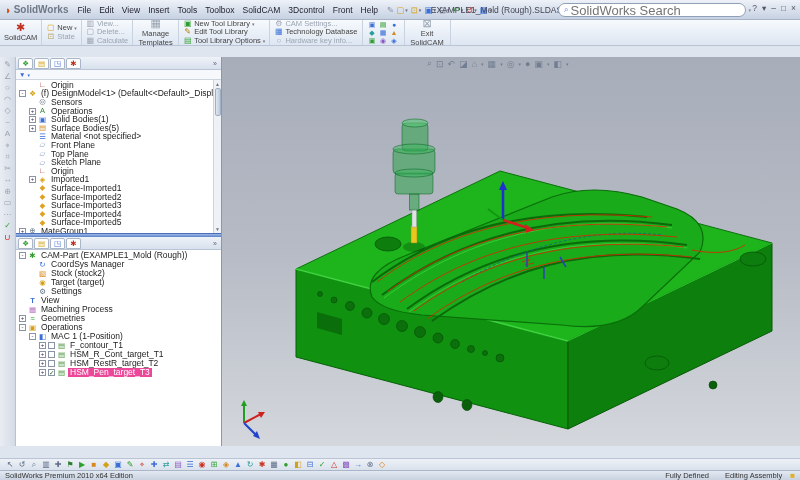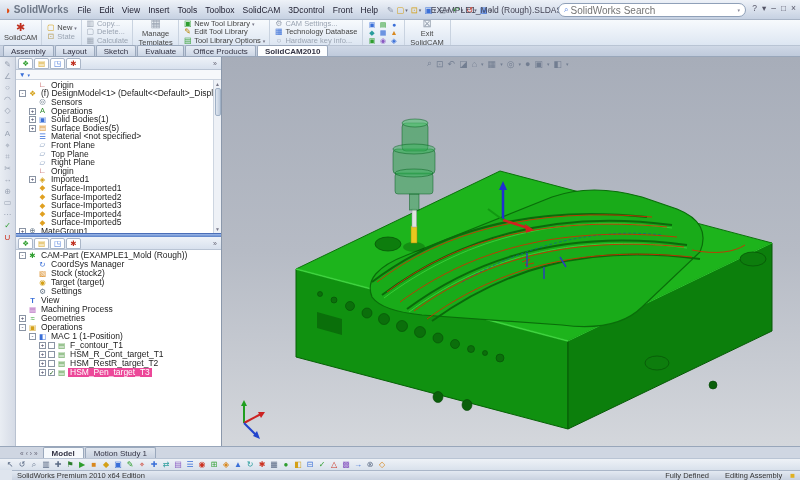--- a/index.html
+++ b/index.html
@@ -11,21 +11,21 @@
 .logo{display:flex;align-items:center;gap:2px;padding:0 5px;font-weight:bold;color:#6e7888;font-size:10px}
 .logo .mark{color:#e04a10;font-size:11px;line-height:10px}
 .menu{display:flex}
 .menu .mi{padding:2px 4px;font-size:8.5px;color:#223}
 .qat{display:flex;align-items:center;margin-left:4px}
 .qat .qi{font-size:8.5px;padding:0 1px;line-height:10px}
 .qat .dd{font-size:5px;color:#667;margin-right:2px}
 .wtitle{position:absolute;left:400px;width:200px;text-align:center;font-size:8.5px;color:#445;pointer-events:none}
 .search{position:absolute;right:54px;top:3px;width:188px;height:14px;background:#fff;border:1px solid #8fa0b8;border-radius:8px;display:flex;align-items:center;padding:0 5px;font-size:8.5px;color:#888;gap:2px}
 .search .sic{color:#3a6fd8;font-size:8px}
-.search input{border:0;outline:0;flex:1;font-size:10px;color:#777;background:transparent;font-family:"Liberation Sans",sans-serif}
+.search input{border:0;outline:0;flex:1;font-size:13px;color:#777;background:transparent;font-family:"Liberation Sans",sans-serif}
 .winbtns{position:absolute;right:3px;top:3px;display:flex;gap:3px;font-size:8.5px;color:#556}
 .winbtns span{padding:0 1px}
 
 
 .ribbon{position:absolute;top:20px;left:0;right:0;height:26px;background:linear-gradient(#f7fafd,#dde6f2);border-bottom:1px solid #b9c4d4;display:flex;align-items:stretch;font-size:7.5px;color:#444}
 .rgroup{display:flex;flex-direction:column;justify-content:center;padding:1px 4px;border-right:1px solid #c9d3e0}
 .rgroup.big{align-items:center;text-align:center;max-width:46px}
 .rbtn{display:flex;align-items:center;gap:2px;white-space:nowrap;line-height:8.2px}
 .rbtn .gi{font-size:8px;width:9px;text-align:center}
 .rbtn .dd{font-size:5px;color:#778}
@@ -67,21 +67,21 @@
 .hud{position:absolute;top:1px;left:205px;display:flex;gap:4px;font-size:9px;color:#3e4f6a;opacity:.5;align-items:center}
 .hud .dd{font-size:5px}
 
 
 .doctabs{position:absolute;top:446px;left:0;right:0;height:12px;background:#cfd6e2;border-top:1px solid #98a6ba;display:flex;align-items:flex-end;font-size:8px;color:#334;padding-left:20px}
 .dnav{display:flex;gap:2px;font-size:6.5px;color:#667;margin-right:5px;align-items:center;padding-bottom:1px}
 .dtab{padding:1px 8px 0;border:1px solid #9aa8bc;border-bottom:0;background:linear-gradient(#dfe5ee,#c9d2e0);margin-right:1px;border-radius:2px 2px 0 0;line-height:9.5px}
 .dtab.active{background:#f6f9fc;font-weight:bold}
 .lowbar{position:absolute;top:458px;left:0;right:0;height:12px;background:linear-gradient(#eef2f7,#d9e1ec);border-top:1px solid #b9c4d4;display:flex;align-items:center;padding-left:4px;font-size:8px}
 .lowbar .li{width:12px;text-align:center;line-height:11px}
-.statusbar{position:absolute;top:470px;left:12px;right:0;height:10px;background:linear-gradient(#e3e9f2,#c9d2e0);border-top:1px solid #aab6c8;font-size:7.5px;color:#333;display:flex;align-items:center;padding:0 5px}
+.statusbar{position:absolute;top:470px;left:0;right:0;height:10px;background:linear-gradient(#e3e9f2,#c9d2e0);border-top:1px solid #aab6c8;font-size:7.5px;color:#333;display:flex;align-items:center;padding:0 5px}
 .statusbar .sr{margin-left:auto;display:flex;gap:16px;margin-right:8px}
 .note{color:#e0b020;font-size:8px}
 </style>
 </head>
 <body>
 
 <div class="app">
 
   <div class="titlebar">
     <div class="logo">
@@ -144,21 +144,21 @@
           <span class="dd">▾</span>
         </div>
         <div class="rbtn dis">
           <span class="gi" style="color: rgb(184, 160, 96);">⊡</span>
           <span>State</span>
         </div>
       </div>
       <div class="rgroup">
         <div class="rbtn dis">
           <span class="gi" style="color: rgb(154, 164, 178);">▥</span>
-          <span>Copy...</span>
+          <span>View...</span>
         </div>
         <div class="rbtn dis">
           <span class="gi" style="color: rgb(154, 164, 178);">▢</span>
           <span>Delete...</span>
         </div>
         <div class="rbtn dis">
           <span class="gi" style="color: rgb(154, 164, 178);">▦</span>
           <span>Calculate</span>
         </div>
       </div>
@@ -208,28 +208,20 @@
           <span style="color: rgb(138, 90, 194);">◉</span>
           <span style="color: rgb(58, 111, 216);">◈</span>
         </div>
       </div>
       <div class="rgroup big">
         <span class="bigicon" style="color: rgb(154, 164, 178);">⊠</span>
         <span class="biglabel dis">Exit SolidCAM</span>
       </div>
     </div>
 
-  <div class="cmdtabs" id="cmdtabs">
-      <span class="ctab">Assembly</span>
-      <span class="ctab">Layout</span>
-      <span class="ctab">Sketch</span>
-      <span class="ctab">Evaluate</span>
-      <span class="ctab">Office Products</span>
-      <span class="ctab active">SolidCAM2010</span>
-    </div>
 
   <div class="main">
     <div class="lstrip" id="lstrip">
         <span style="color: rgb(154, 163, 178);">✎</span>
         <span style="color: rgb(154, 163, 178);">∠</span>
         <span style="color: rgb(154, 163, 178);">○</span>
         <span style="color: rgb(154, 163, 178);">◠</span>
         <span style="color: rgb(154, 163, 178);">◇</span>
         <span style="color: rgb(154, 163, 178);">~</span>
         <span style="color: rgb(154, 163, 178);">A</span>
@@ -311,21 +303,21 @@
             <span class="tl">Front Plane</span>
           </div>
           <div class="trow" style="padding-left: 13px;">
             <span style="width: 9px; flex: 0 0 auto;"></span>
             <span class="ti" style="color: rgb(138, 160, 192);">▱</span>
             <span class="tl">Top Plane</span>
           </div>
           <div class="trow" style="padding-left: 13px;">
             <span style="width: 9px; flex: 0 0 auto;"></span>
             <span class="ti" style="color: rgb(138, 160, 192);">▱</span>
-            <span class="tl">Right Plane</span>
+            <span class="tl">Sketch Plane</span>
           </div>
           <div class="trow" style="padding-left: 13px;">
             <span style="width: 9px; flex: 0 0 auto;"></span>
             <span class="ti" style="color: rgb(176, 48, 48);">∟</span>
             <span class="tl">Origin</span>
           </div>
           <div class="trow" style="padding-left: 13px;">
             <span class="exp">+</span>
             <span class="ti" style="color: rgb(212, 160, 23);">◈</span>
             <span class="tl">Imported1</span>
@@ -572,32 +564,20 @@
           <span class="dd">▾</span>
           <span>●</span>
           <span>▣</span>
           <span class="dd">▾</span>
           <span>◧</span>
           <span class="dd">▾</span>
         </div>
     </div>
   </div>
 
-  <div class="doctabs">
-    <div class="dnav" id="dnav">
-        <span>«</span>
-        <span>‹</span>
-        <span>›</span>
-        <span>»</span>
-      </div>
-    <div style="display:flex" id="dtabs">
-        <span class="dtab active">Model</span>
-        <span class="dtab">Motion Study 1</span>
-      </div>
-  </div>
 
   <div class="lowbar" id="lowbar">
       <span class="li" style="color: rgb(91, 107, 133);">↖</span>
       <span class="li" style="color: rgb(91, 107, 133);">↺</span>
       <span class="li" style="color: rgb(91, 107, 133);">⌕</span>
       <span class="li" style="color: rgb(91, 107, 133);">▥</span>
       <span class="li" style="color: rgb(91, 107, 133);">✚</span>
       <span class="li" style="color: rgb(44, 125, 44);">⚑</span>
       <span class="li" style="color: rgb(46, 158, 46);">▶</span>
       <span class="li" style="color: rgb(217, 136, 30);">■</span>

